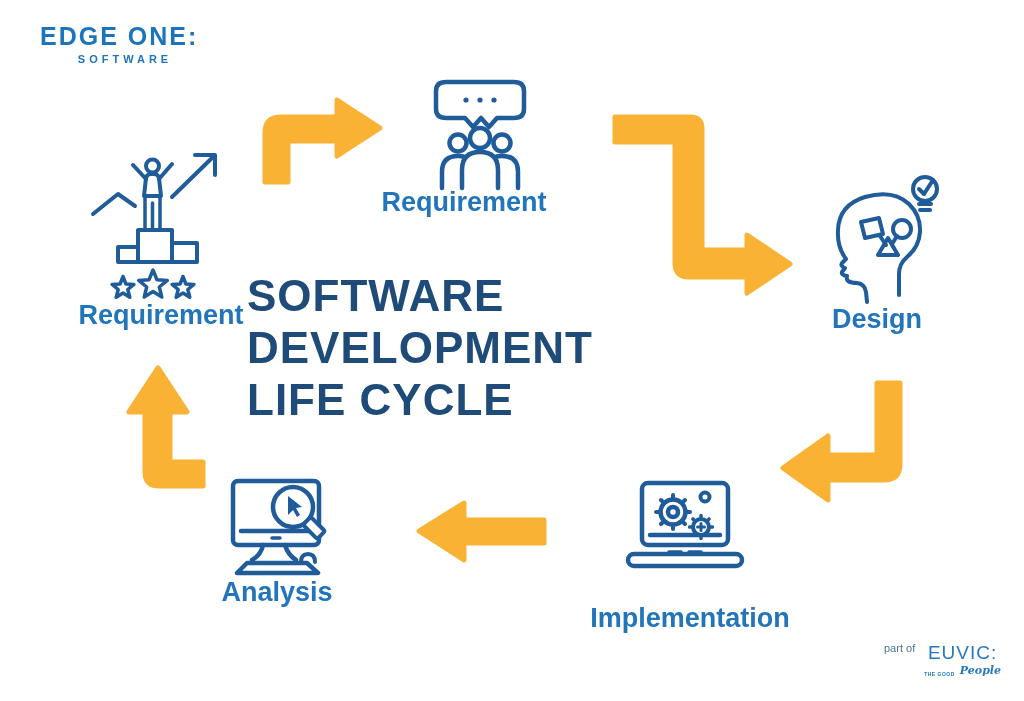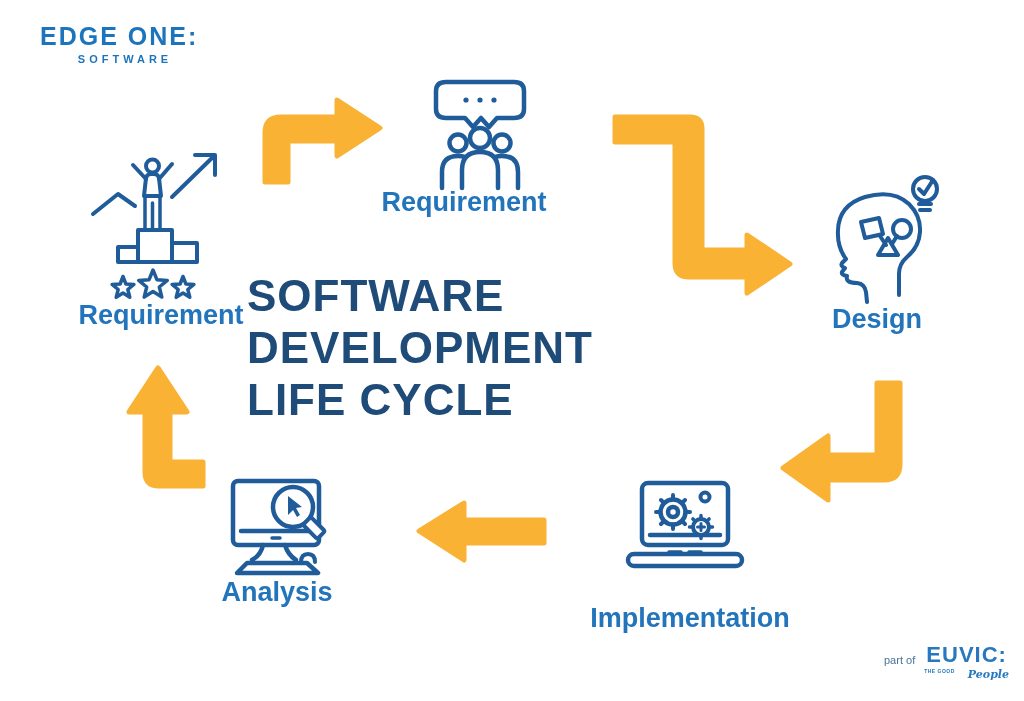--- a/index.html
+++ b/index.html
@@ -21,24 +21,24 @@
   .logo-line2{font-size:11px;font-weight:700;letter-spacing:4px;text-align:center;margin-top:2px;white-space:nowrap;}
   
   .title{left:477px;top:270px;width:460px;transform:translateX(-50%);
     color:var(--title);font-size:44px;font-weight:800;
     line-height:52px;letter-spacing:1px;white-space:nowrap;}
   
   .stage-label{position:absolute;transform:translateX(-50%);color:var(--label);
     font-size:27px;font-weight:600;line-height:29px;text-align:center;white-space:nowrap;}
   
   .footer{left:884px;top:642px;display:flex;gap:9px;align-items:flex-start;color:#2778BE;}
-  .part-of{font-size:11px;color:#4A7296;margin-top:12px;}
+  .part-of{font-size:11px;color:#4A7296;margin-top:0;}
   .partner-block{display:flex;flex-direction:column;align-items:center;}
-  .partner-name{font-size:22px;font-weight:700;letter-spacing:1px;}
-  .partner-tagline{display:flex;align-items:flex-start;gap:13px;margin-top:0px;}
+  .partner-name{font-size:19px;font-weight:400;letter-spacing:1px;}
+  .partner-tagline{display:flex;align-items:flex-end;gap:5px;margin-top:0px;}
   .tagline-prefix{font-size:5px;letter-spacing:.5px;font-weight:700;}
   .tagline-script{font-size:11px;font-style:italic;font-weight:700;font-family:"DejaVu Serif",serif;}
   svg{display:block;overflow:visible;}
 </style>
 </head>
 <body>
 
 <div class="canvas">
 
   <div class="abs logo">

